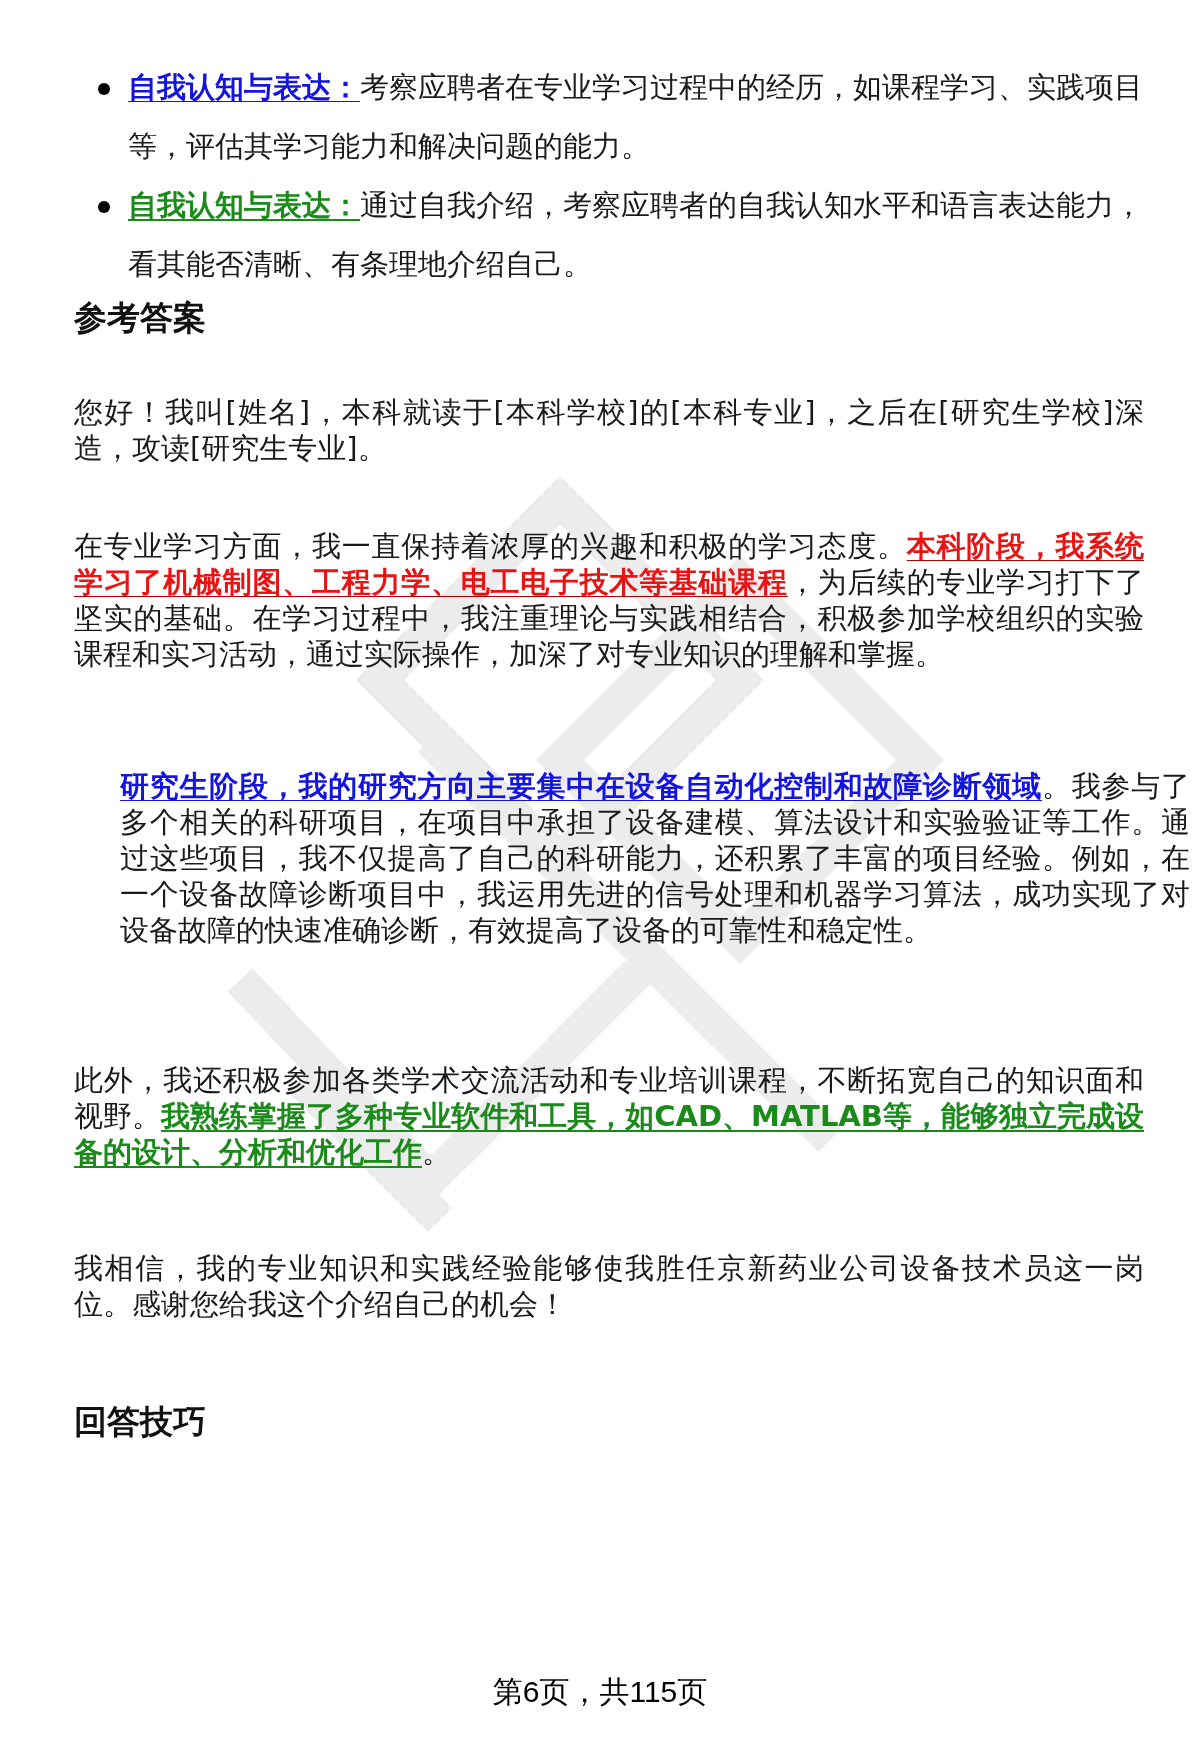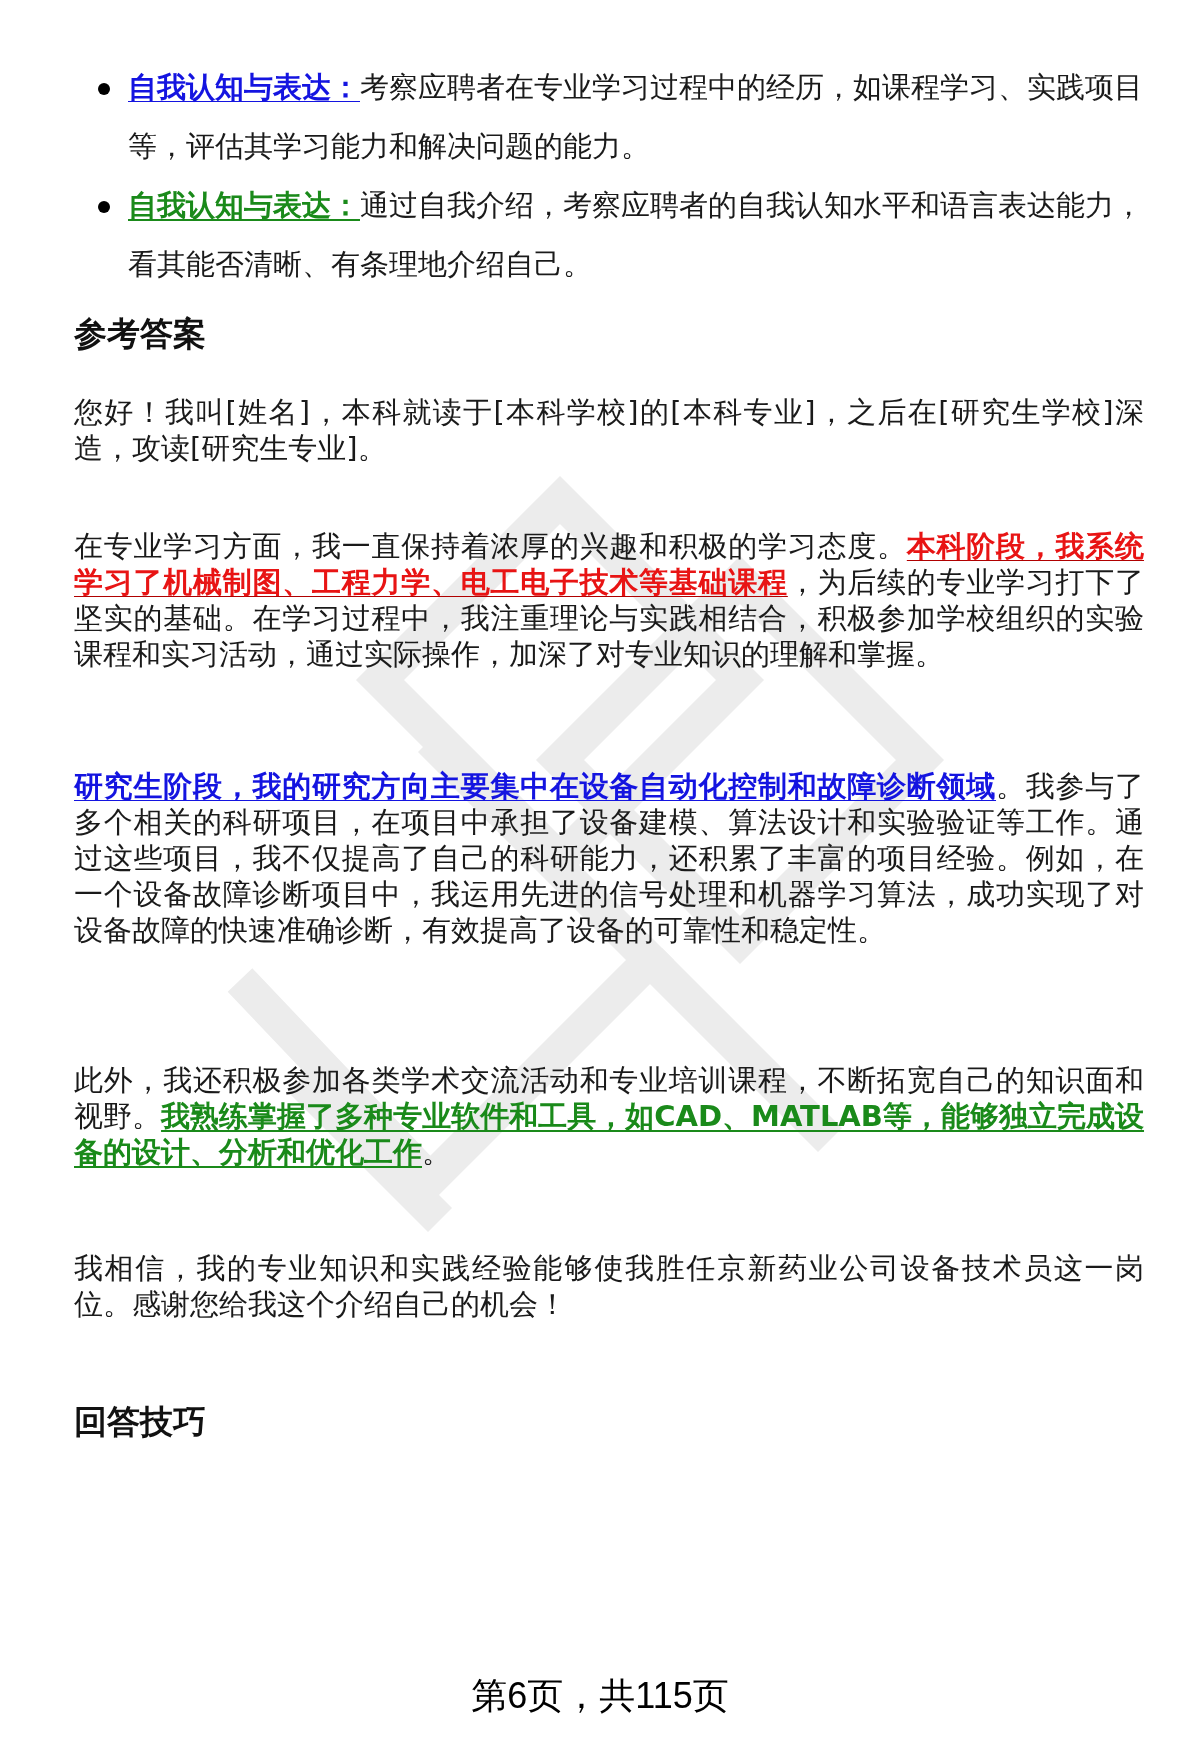--- a/index.html
+++ b/index.html
@@ -79,21 +79,21 @@
       line-height: 36px;
       margin: 0;
       text-align: justify;
     }
     .footer {
       position: absolute;
       top: 1672px;
       left: 0;
       width: 1200px;
       text-align: center;
-      font-size: 36px;
+      font-size: 30px;
       font-family: "Liberation Sans", sans-serif;
       color: #000;
     }
   </style>
 </head>
 <body>
 
 <svg class="watermark" viewBox="0 0 900 900">
   <g fill="none" stroke="#ececec" stroke-width="34" stroke-linejoin="miter">
     <path d="M380 60 L560 240 L380 420 L200 240 Z"></path>
@@ -110,27 +110,27 @@
     <li class="bullet-item">
       <span class="bullet-dot"></span>
       <span class="hl hl-blue">自我认知与表达：</span><span>考察应聘者在专业学习过程中的经历，如课程学习、实践项目等，评估其学习能力和解决问题的能力。</span>
     </li>
     <li class="bullet-item">
       <span class="bullet-dot"></span>
       <span class="hl hl-green">自我认知与表达：</span><span>通过自我介绍，考察应聘者的自我认知水平和语言表达能力，看其能否清晰、有条理地介绍自己。</span>
     </li>
   </ul>
 
-  <h2 class="section-title" style="top:312px;">参考答案</h2>
+  <h2 class="section-title" style="top:296px;">参考答案</h2>
 
   <p class="para" style="top:394px;">您好！我叫[姓名]，本科就读于[本科学校]的[本科专业]，之后在[研究生学校]深造，攻读[研究生专业]。</p>
 
   <p class="para" style="top:528px;"><span>在专业学习方面，我一直保持着浓厚的兴趣和积极的学习态度。</span><span class="hl hl-red">本科阶段，我系统学习了机械制图、工程力学、电工电子技术等基础课程</span><span>，为后续的专业学习打下了坚实的基础。在学习过程中，我注重理论与实践相结合，积极参加学校组织的实验课程和实习活动，通过实际操作，加深了对专业知识的理解和掌握。</span></p>
 
-  <p class="para" style="top:768px;"><span class="hl hl-blue">研究生阶段，我的研究方向主要集中在设备自动化控制和故障诊断领域</span><span>。我参与了多个相关的科研项目，在项目中承担了设备建模、算法设计和实验验证等工作。通过这些项目，我不仅提高了自己的科研能力，还积累了丰富的项目经验。例如，在一个设备故障诊断项目中，我运用先进的信号处理和机器学习算法，成功实现了对设备故障的快速准确诊断，有效提高了设备的可靠性和稳定性。</span></p>
+  <p class="para" style="top:768px;margin-left:46px;"><span class="hl hl-blue">研究生阶段，我的研究方向主要集中在设备自动化控制和故障诊断领域</span><span>。我参与了多个相关的科研项目，在项目中承担了设备建模、算法设计和实验验证等工作。通过这些项目，我不仅提高了自己的科研能力，还积累了丰富的项目经验。例如，在一个设备故障诊断项目中，我运用先进的信号处理和机器学习算法，成功实现了对设备故障的快速准确诊断，有效提高了设备的可靠性和稳定性。</span></p>
 
   <p class="para" style="top:1062px;"><span>此外，我还积极参加各类学术交流活动和专业培训课程，不断拓宽自己的知识面和视野。</span><span class="hl hl-green">我熟练掌握了多种专业软件和工具，如CAD、MATLAB等，能够独立完成设备的设计、分析和优化工作</span><span>。</span></p>
 
   <p class="para" style="top:1250px;">我相信，我的专业知识和实践经验能够使我胜任京新药业公司设备技术员这一岗位。感谢您给我这个介绍自己的机会！</p>
 
   <h2 class="section-title" style="top:1400px;">回答技巧</h2>
 
 </div>
 
 <div class="footer">第6页，共115页</div>

